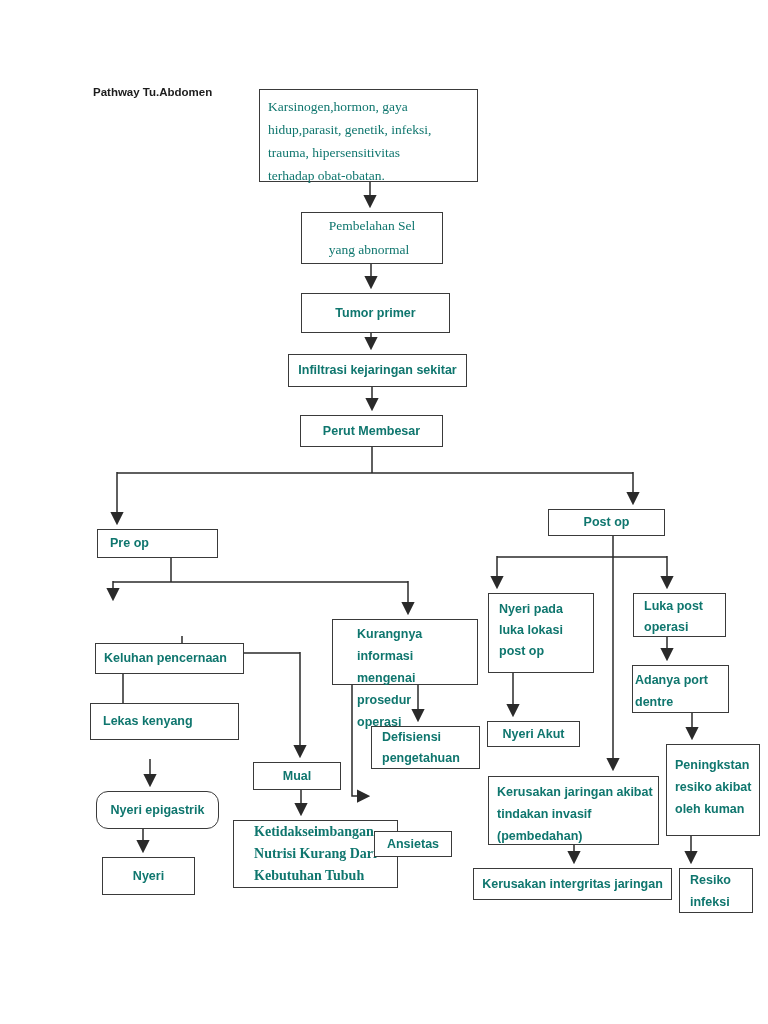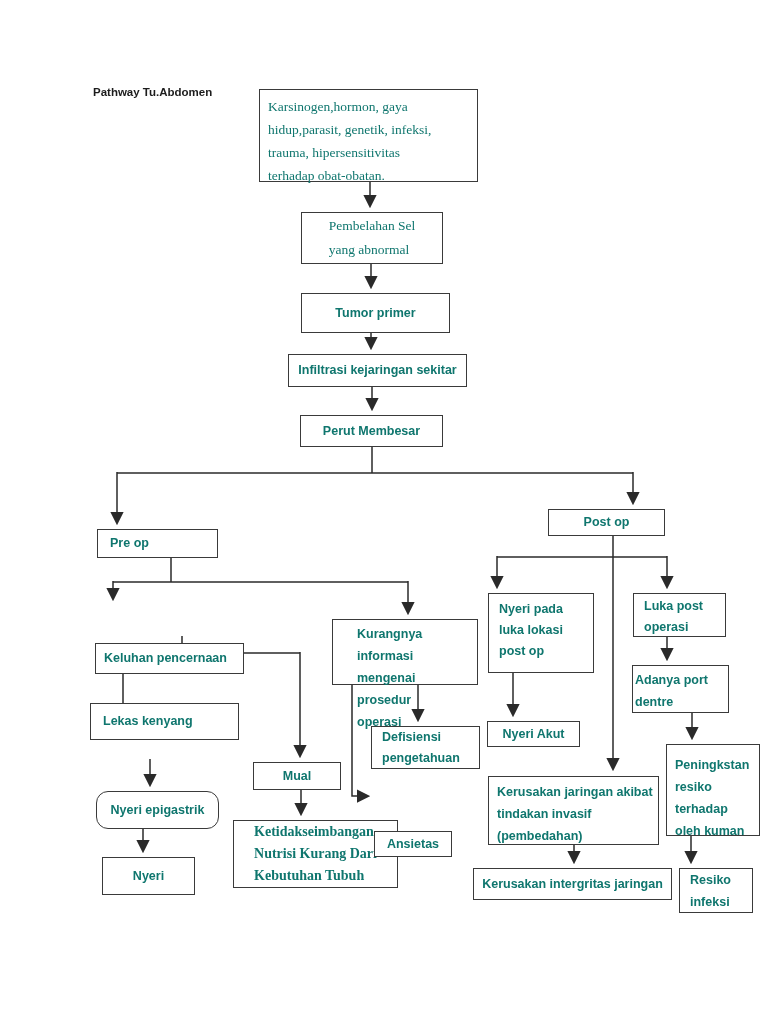--- a/index.html
+++ b/index.html
@@ -113,21 +113,21 @@
 
   <div class="node center" style="left:487px;top:721px;width:93px;height:26px;">Nyeri Akut</div>
 
   <div class="node top" style="left:633px;top:593px;width:93px;height:44px;padding:2px 2px 0 10px;">Luka post
 operasi</div>
 
   <div class="node top" style="left:632px;top:665px;width:97px;height:48px;padding:3px 2px 0 2px;line-height:22px;">Adanya port
 dentre</div>
 
   <div class="node top" style="left:666px;top:744px;width:94px;height:92px;padding:9px 2px 0 8px;line-height:22px;">Peningkstan
-resiko terhadap
+resiko akibat
 oleh kuman</div>
 
   <div class="node top" style="left:488px;top:776px;width:171px;height:69px;padding:4px 2px 0 8px;line-height:22px;">Kerusakan jaringan akibat
 tindakan invasif
 (pembedahan)</div>
 
   <div class="node center" style="left:473px;top:868px;width:199px;height:32px;">Kerusakan intergritas jaringan</div>
 
   <div class="node" style="left:679px;top:868px;width:74px;height:45px;padding-left:10px;line-height:22px;">Resiko
 infeksi</div>

